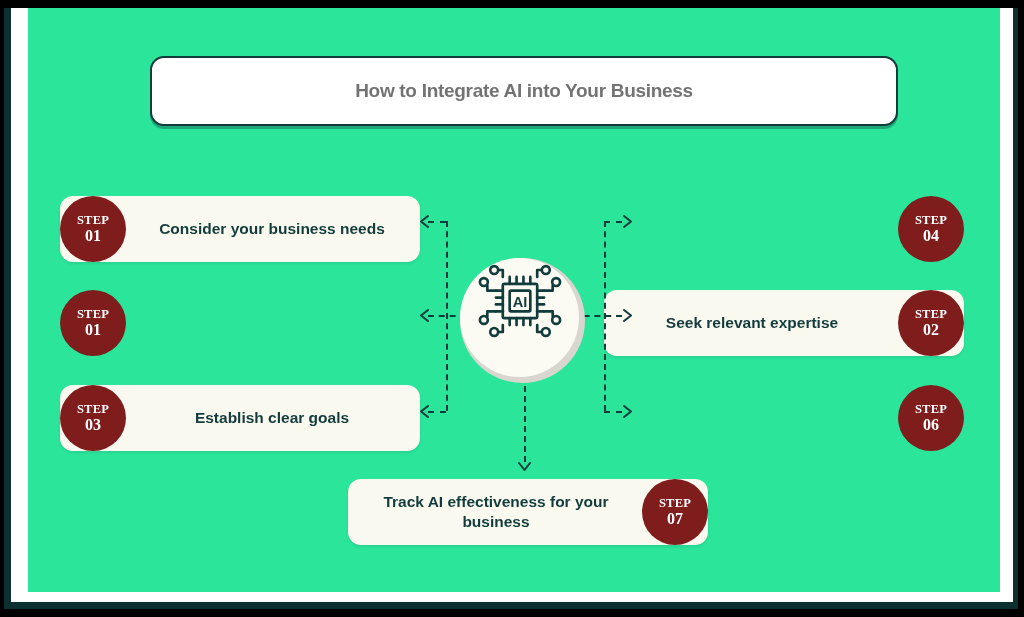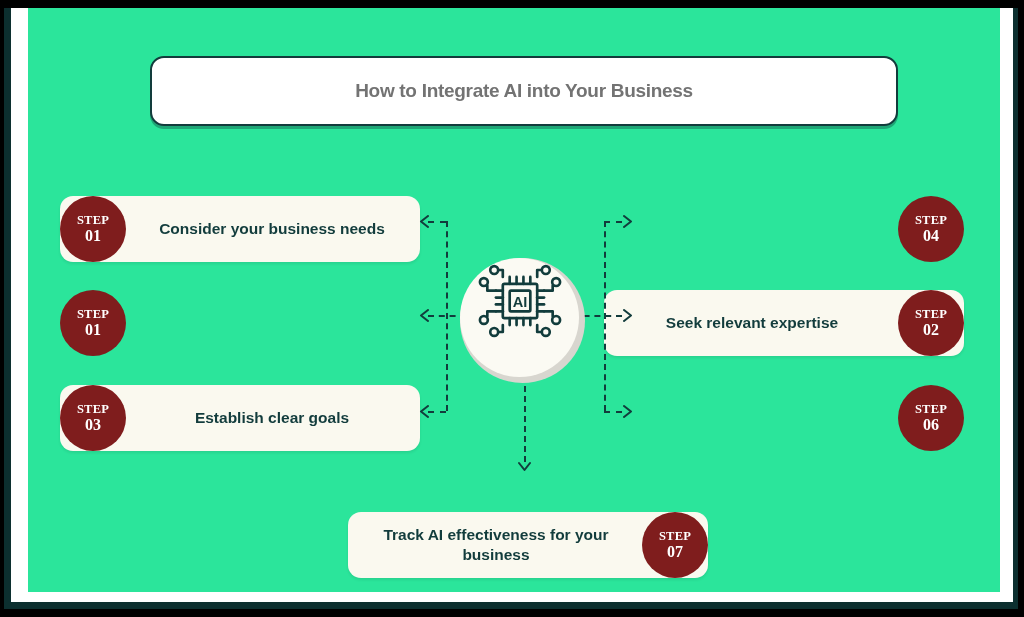--- a/index.html
+++ b/index.html
@@ -108,21 +108,21 @@
     font-weight: 700;
     color: #ffffff;
     line-height: 1;
     text-align: center;
   }
 
   
   .row-1 { top: 188px; }
   .row-2 { top: 282px; }
   .row-3 { top: 377px; }
-  .row-7 { top: 471px; margin-top: 33px; }
+  .row-7 { top: 471px; }
 
   .badge-l { left: 32px; }
   .badge-r { left: 870px; }
   .badge-b { left: 614px; }
 
   
   .medallion {
     position: absolute;
     left: 432px; top: 250px;
     width: 125px; height: 125px;

